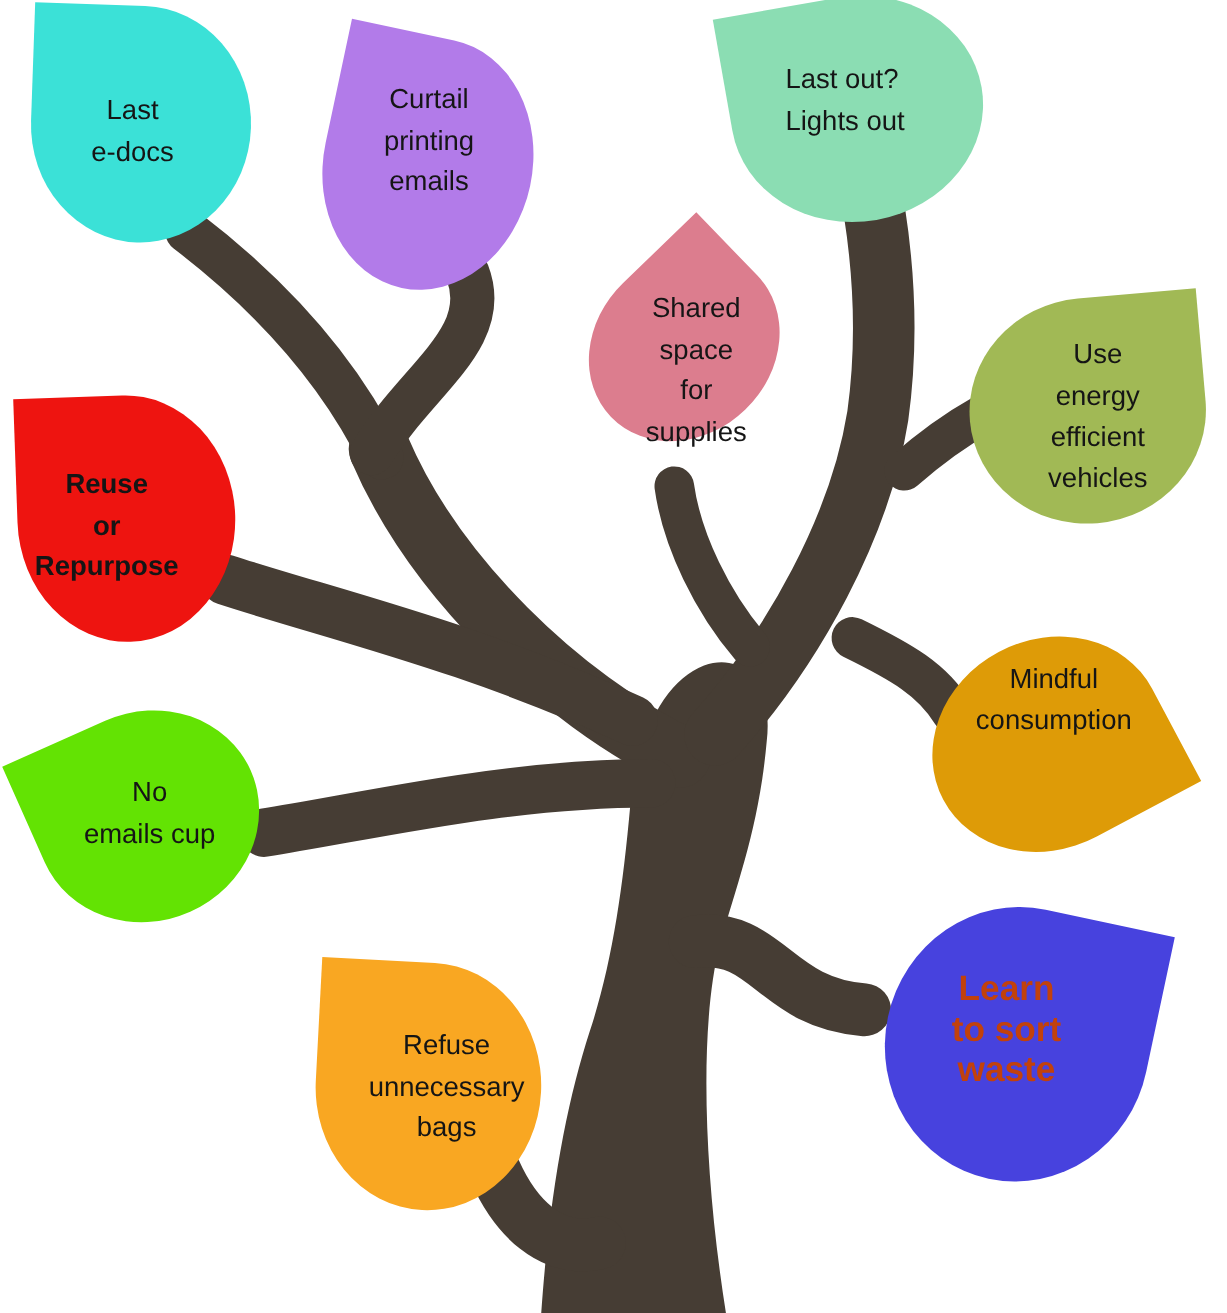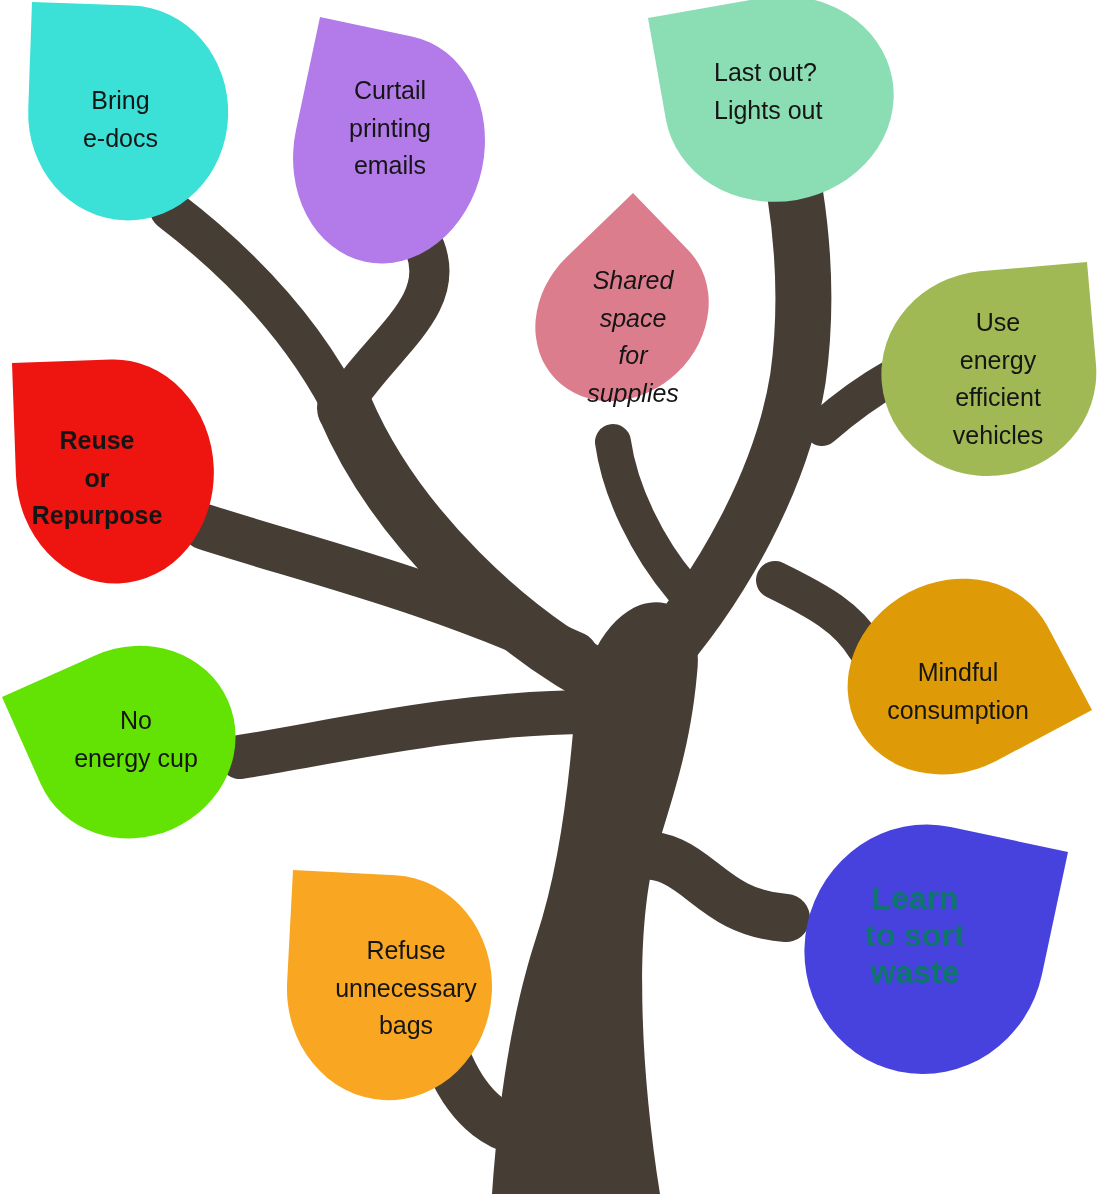--- a/index.html
+++ b/index.html
@@ -19,21 +19,21 @@
     color: #151515;
     font-size: 25px;
     line-height: 1.5;
     pointer-events: none;
   }
   .leaf-label.left { text-align: left; }
   .leaf-label.bold {
     font-weight: bold;
     font-size: 32px;
     line-height: 1.15;
-    color: #0f766e;
+    color: #c2410c;
   }
 </style>
 </head>
 <body>
 
 <div class="stage">
   <svg id="tree-svg" width="1115" height="1194" viewBox="0 0 1115 1194">
       <path d="M492,1194 C500,1080 516,1000 536,938 C556,878 566,810 573,732 C580,664 606,618 640,605 C678,592 703,625 697,674 C690,752 671,800 654,860 C636,932 639,1062 660,1194 Z" fill="#463D34"></path>
       <path d="M618,688 C510,635 395,525 345,408" fill="none" stroke="#463D34" stroke-width="56" stroke-linecap="round"></path>
       <path d="M347,416 C305,330 238,262 170,210" fill="none" stroke="#463D34" stroke-width="40" stroke-linecap="round"></path>
@@ -51,41 +51,41 @@
       <path d="M0,0 L115,0 A115,102.5 0 0 1 230,102.5 A115,102.5 0 0 1 115,205 A115,102.5 0 0 1 0,102.5 Z" transform="translate(648,18) rotate(-10)" fill="#8BDDB3"></path>
       <path d="M0,0 L80,0 A80,92.5 0 0 1 160,92.5 A80,92.5 0 0 1 80,185 A80,92.5 0 0 1 0,92.5 Z" transform="translate(633,193) rotate(46)" fill="#DC7D8E"></path>
       <path d="M0,0 L107.5,0 A107.5,102.5 0 0 1 215,102.5 A107.5,102.5 0 0 1 107.5,205 A107.5,102.5 0 0 1 0,102.5 Z" transform="translate(1087,262) rotate(-5) scale(-1,1)" fill="#A1B955"></path>
       <path d="M0,0 L99,0 A99,112 0 0 1 198,112 A99,112 0 0 1 99,224 A99,112 0 0 1 0,112 Z" transform="translate(12,363) rotate(-2)" fill="#EE1410"></path>
       <path d="M0,0 L102.5,0 A102.5,95 0 0 1 205,95 A102.5,95 0 0 1 102.5,190 A102.5,95 0 0 1 0,95 Z" transform="translate(2,697) rotate(-24)" fill="#63E303"></path>
       <path d="M0,0 L107.5,0 A107.5,95 0 0 1 215,95 A107.5,95 0 0 1 107.5,190 A107.5,95 0 0 1 0,95 Z" transform="translate(1092,710) rotate(152)" fill="#DE9B07"></path>
       <path d="M0,0 L125,0 A125,120 0 0 1 250,120 A125,120 0 0 1 125,240 A125,120 0 0 1 0,120 Z" transform="translate(1068,852) rotate(102)" fill="#4742DE"></path>
       <path d="M0,0 L102.5,0 A102.5,112.5 0 0 1 205,112.5 A102.5,112.5 0 0 1 102.5,225 A102.5,112.5 0 0 1 0,112.5 Z" transform="translate(293,870) rotate(3)" fill="#F9A722"></path>
     </svg>
 
-  <div class="leaf-label" style="left: 38px; top: 82px; width: 165px;">Bring
+  <div class="leaf-label" style="left: 38px; top: 82px; width: 165px;">Last
 e-docs</div>
   <div class="leaf-label left" style="left: 714px; top: 54px; width: 170px;">Last out?
 Lights out</div>
   <div class="leaf-label" style="left: 307px; top: 72px; width: 166px;">Curtail
 printing
 emails</div>
-  <div class="leaf-label" style="left: 545px; top: 262px; width: 176px; font-style: italic;">Shared
+  <div class="leaf-label" style="left: 545px; top: 262px; width: 176px;">Shared
 space
 for
 supplies</div>
   <div class="leaf-label" style="left: 898px; top: 274px; width: 200px; margin-top: 30px;">Use
 energy
 efficient
 vehicles</div>
   <div class="leaf-label" style="left: 14px; top: 422px; width: 166px; font-weight: bold;">Reuse
 or
 Repurpose</div>
   <div class="leaf-label" style="left: 36px; top: 702px; width: 200px;">No
-energy cup</div>
-  <div class="leaf-label" style="left: 853px; top: 654px; width: 210px;">Mindful
+emails cup</div>
+  <div class="leaf-label" style="left: 853px; top: 599px; width: 210px;">Mindful
 consumption</div>
   <div class="leaf-label bold" style="left: 815px; top: 880px; width: 200px;">Learn
 to sort
 waste</div>
   <div class="leaf-label" style="left: 306px; top: 932px; width: 200px;">Refuse
 unnecessary
 bags</div>
 </div>
 
 </body></html>

